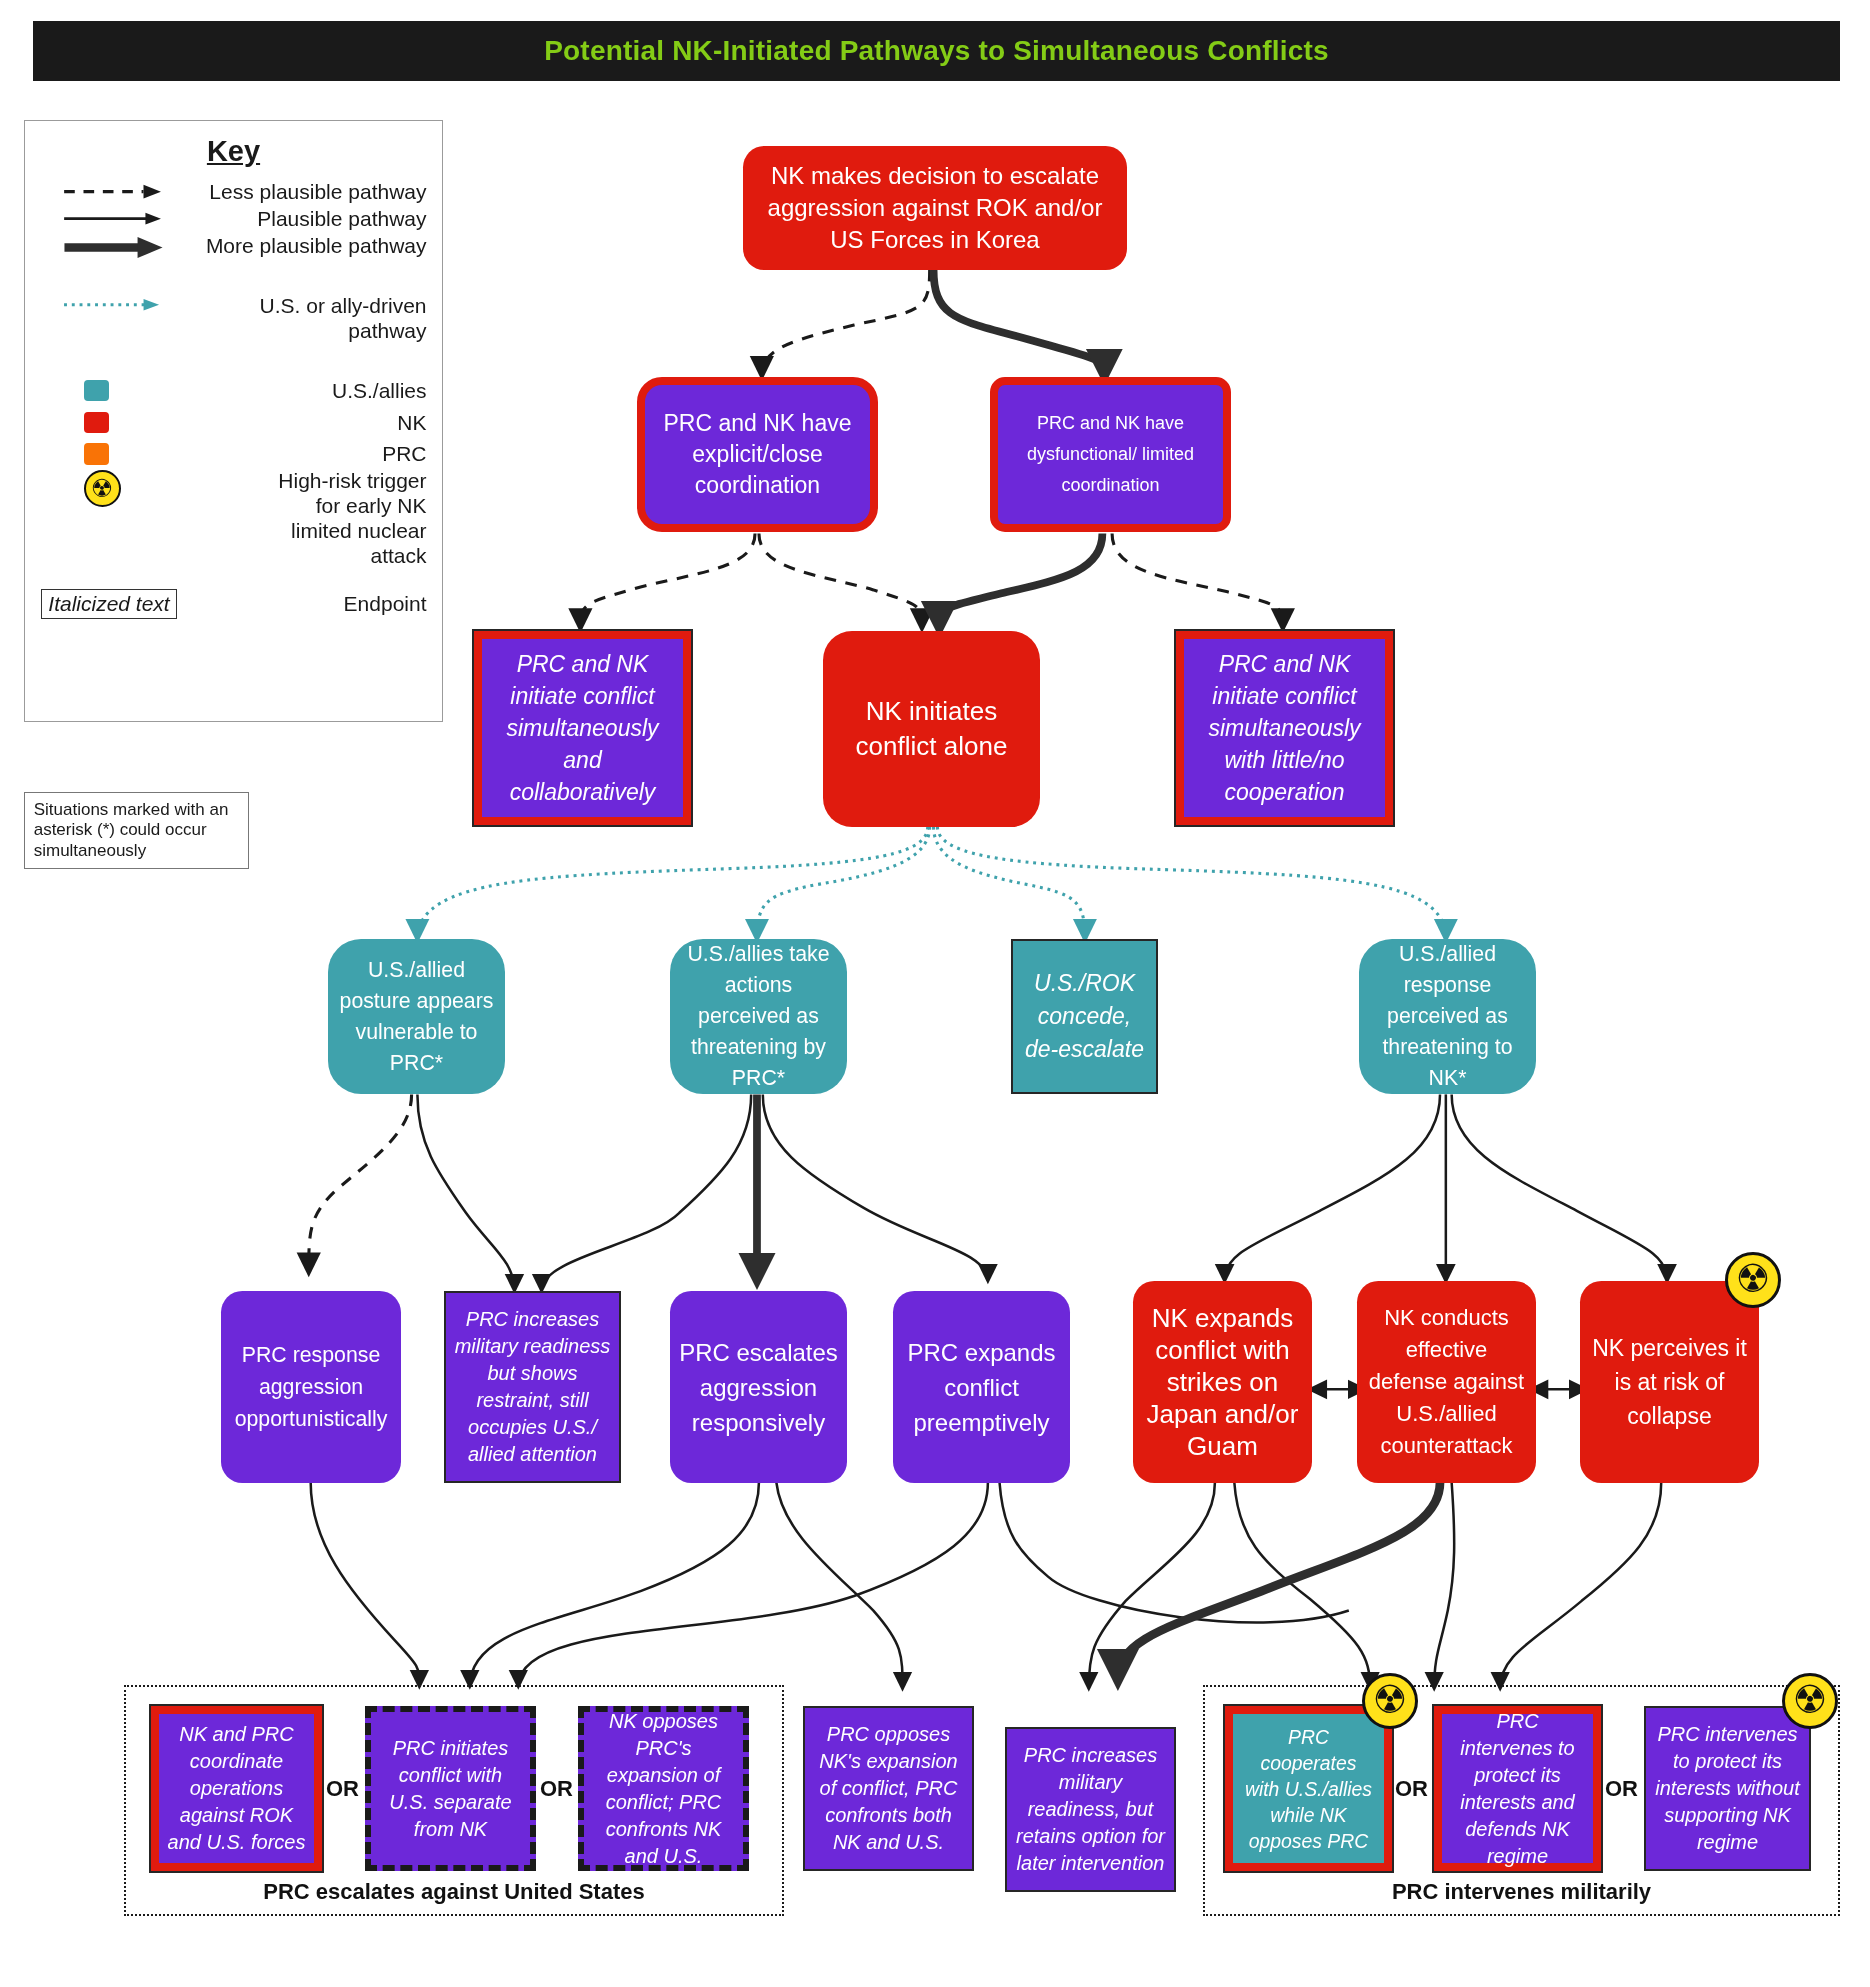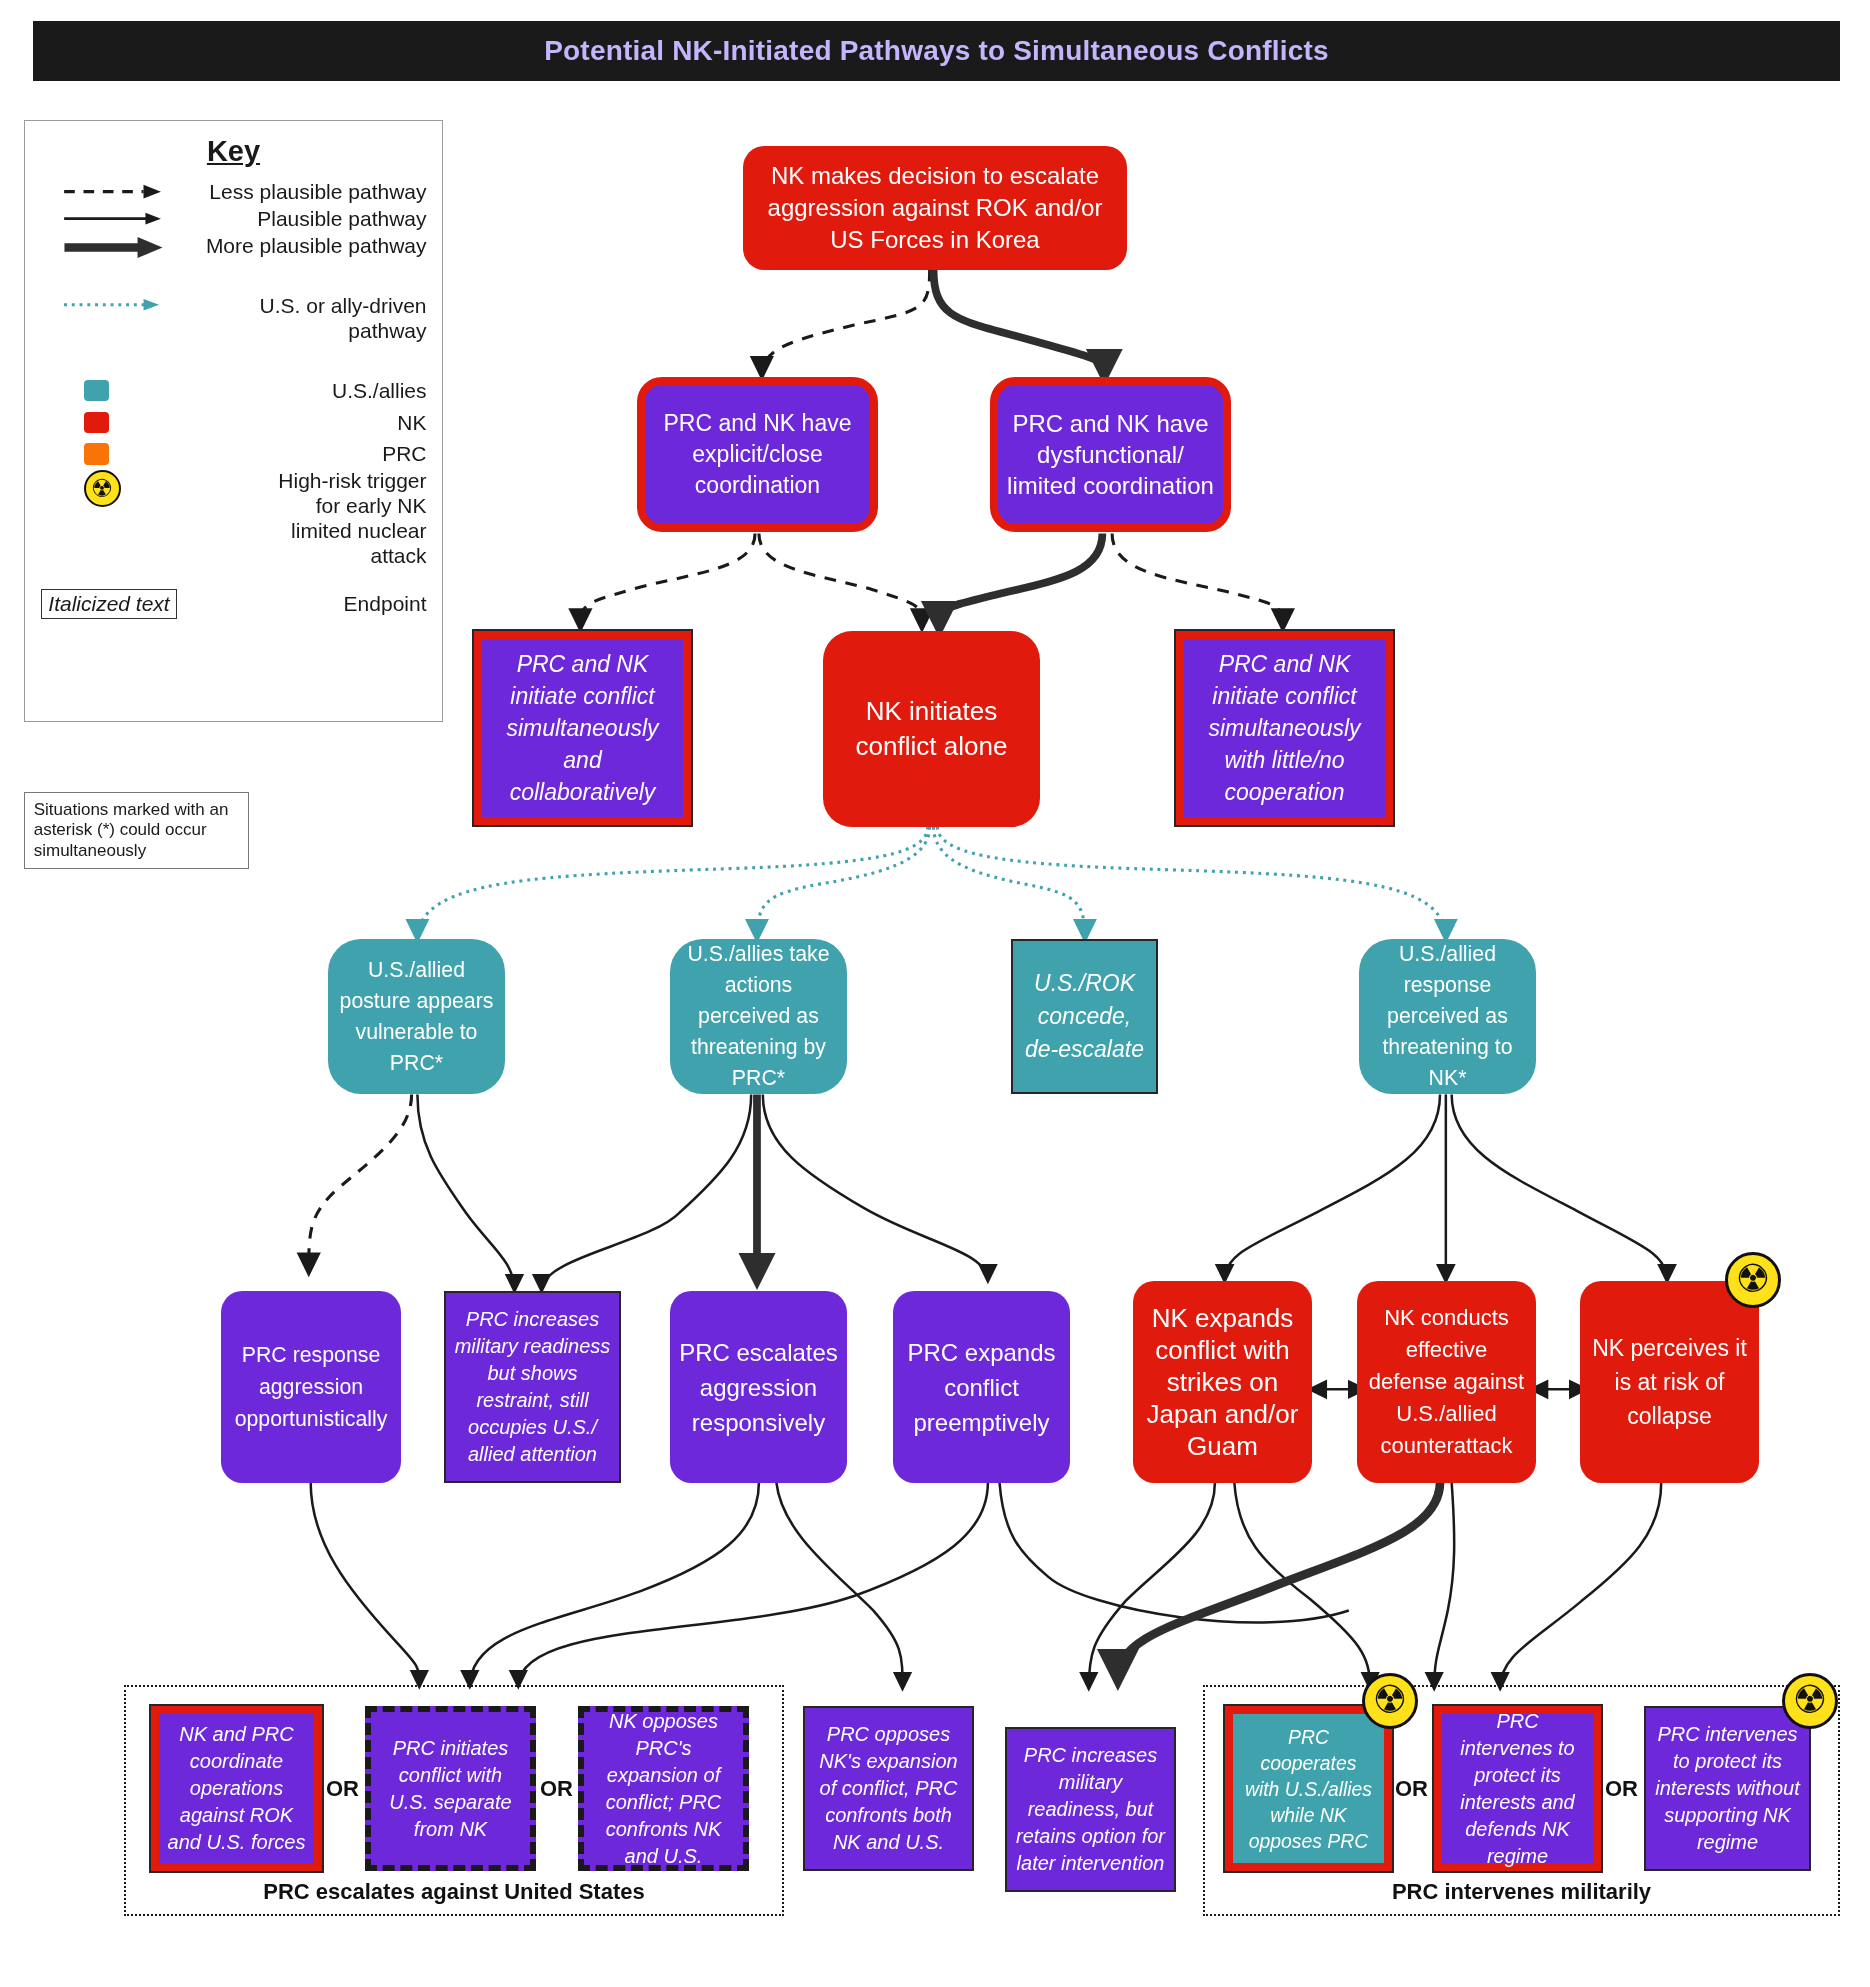--- a/index.html
+++ b/index.html
@@ -4,21 +4,21 @@
 <style>
   html,body{margin:0;padding:0;background:#fff;}
   body{width:1871px;height:1987px;position:relative;overflow:hidden;
        font-family:"Liberation Sans",sans-serif;color:#1a1a1a;}
   #canvas{position:absolute;left:0;top:0;width:1871px;height:1987px;}
   svg.edges{position:absolute;left:0;top:0;width:1871px;height:1987px;pointer-events:none;}
 
   
   #titlebar{position:absolute;left:33px;top:21.3px;width:1807px;height:60px;
     background:#1a1a1a;display:flex;align-items:center;justify-content:center;}
-  #titlebar .t{color:#c4b5fd;font-size:28px;font-weight:bold;letter-spacing:0.2px;}
+  #titlebar .t{color:#84cc16;font-size:28px;font-weight:bold;letter-spacing:0.2px;}
 
   
   #keypanel{position:absolute;left:24px;top:120px;width:419px;height:602px;
     background:#fff;border:1.5px solid #9b9b9b;box-sizing:border-box;}
   #keytitle{text-align:center;font-size:29px;font-weight:bold;margin-top:13.6px;
     text-decoration:underline;}
   .keyrow{display:flex;align-items:flex-start;margin:0 15.5px;}
   .keyrow .glyph{width:146px;flex:0 0 146px;display:flex;align-items:center;
     justify-content:center;padding-top:3.9px;}
   .keyrow .lbl{flex:1;text-align:right;font-size:21px;line-height:25px;padding-top:1.9px;}
@@ -230,21 +230,21 @@
     </g>
   </svg>
 
   <div class="node nk rnd" style="left:743px;top:146px;width:384px;height:124px;font-size:24px;line-height:32px;">
     <span>NK makes decision to escalate aggression against ROK and/or US Forces in Korea</span>
   </div>
 
   <div class="node prc rnd edge-red" style="left:637px;top:377px;width:241px;height:155px;font-size:23px;line-height:31px;border-radius:25px;">
     <span>PRC and NK have explicit/close coordination</span>
   </div>
-  <div class="node prc rnd edge-red" style="left:990px;top:377px;width:241px;height:155px;font-size:24px;line-height:31px;border-radius:25px;">
+  <div class="node prc rnd edge-red" style="left:990px;top:377px;width:241px;height:155px;font-size:18px;line-height:31px;border-radius:15px;">
     <span>PRC and NK have dysfunctional/ limited coordination</span>
   </div>
 
   <div class="node prc ital edge-red-dark" style="left:474px;top:631px;width:217px;height:194px;font-size:23px;line-height:32px;">
     <span>PRC and NK initiate conflict simultaneously and collaboratively</span>
   </div>
   <div class="node nk rnd" style="left:823px;top:631px;width:217px;height:196px;font-size:26px;line-height:35px;border-radius:29px;">
     <span>NK initiates conflict alone</span>
   </div>
   <div class="node prc ital edge-red-dark" style="left:1176px;top:631px;width:217px;height:194px;font-size:23px;line-height:32px;">

